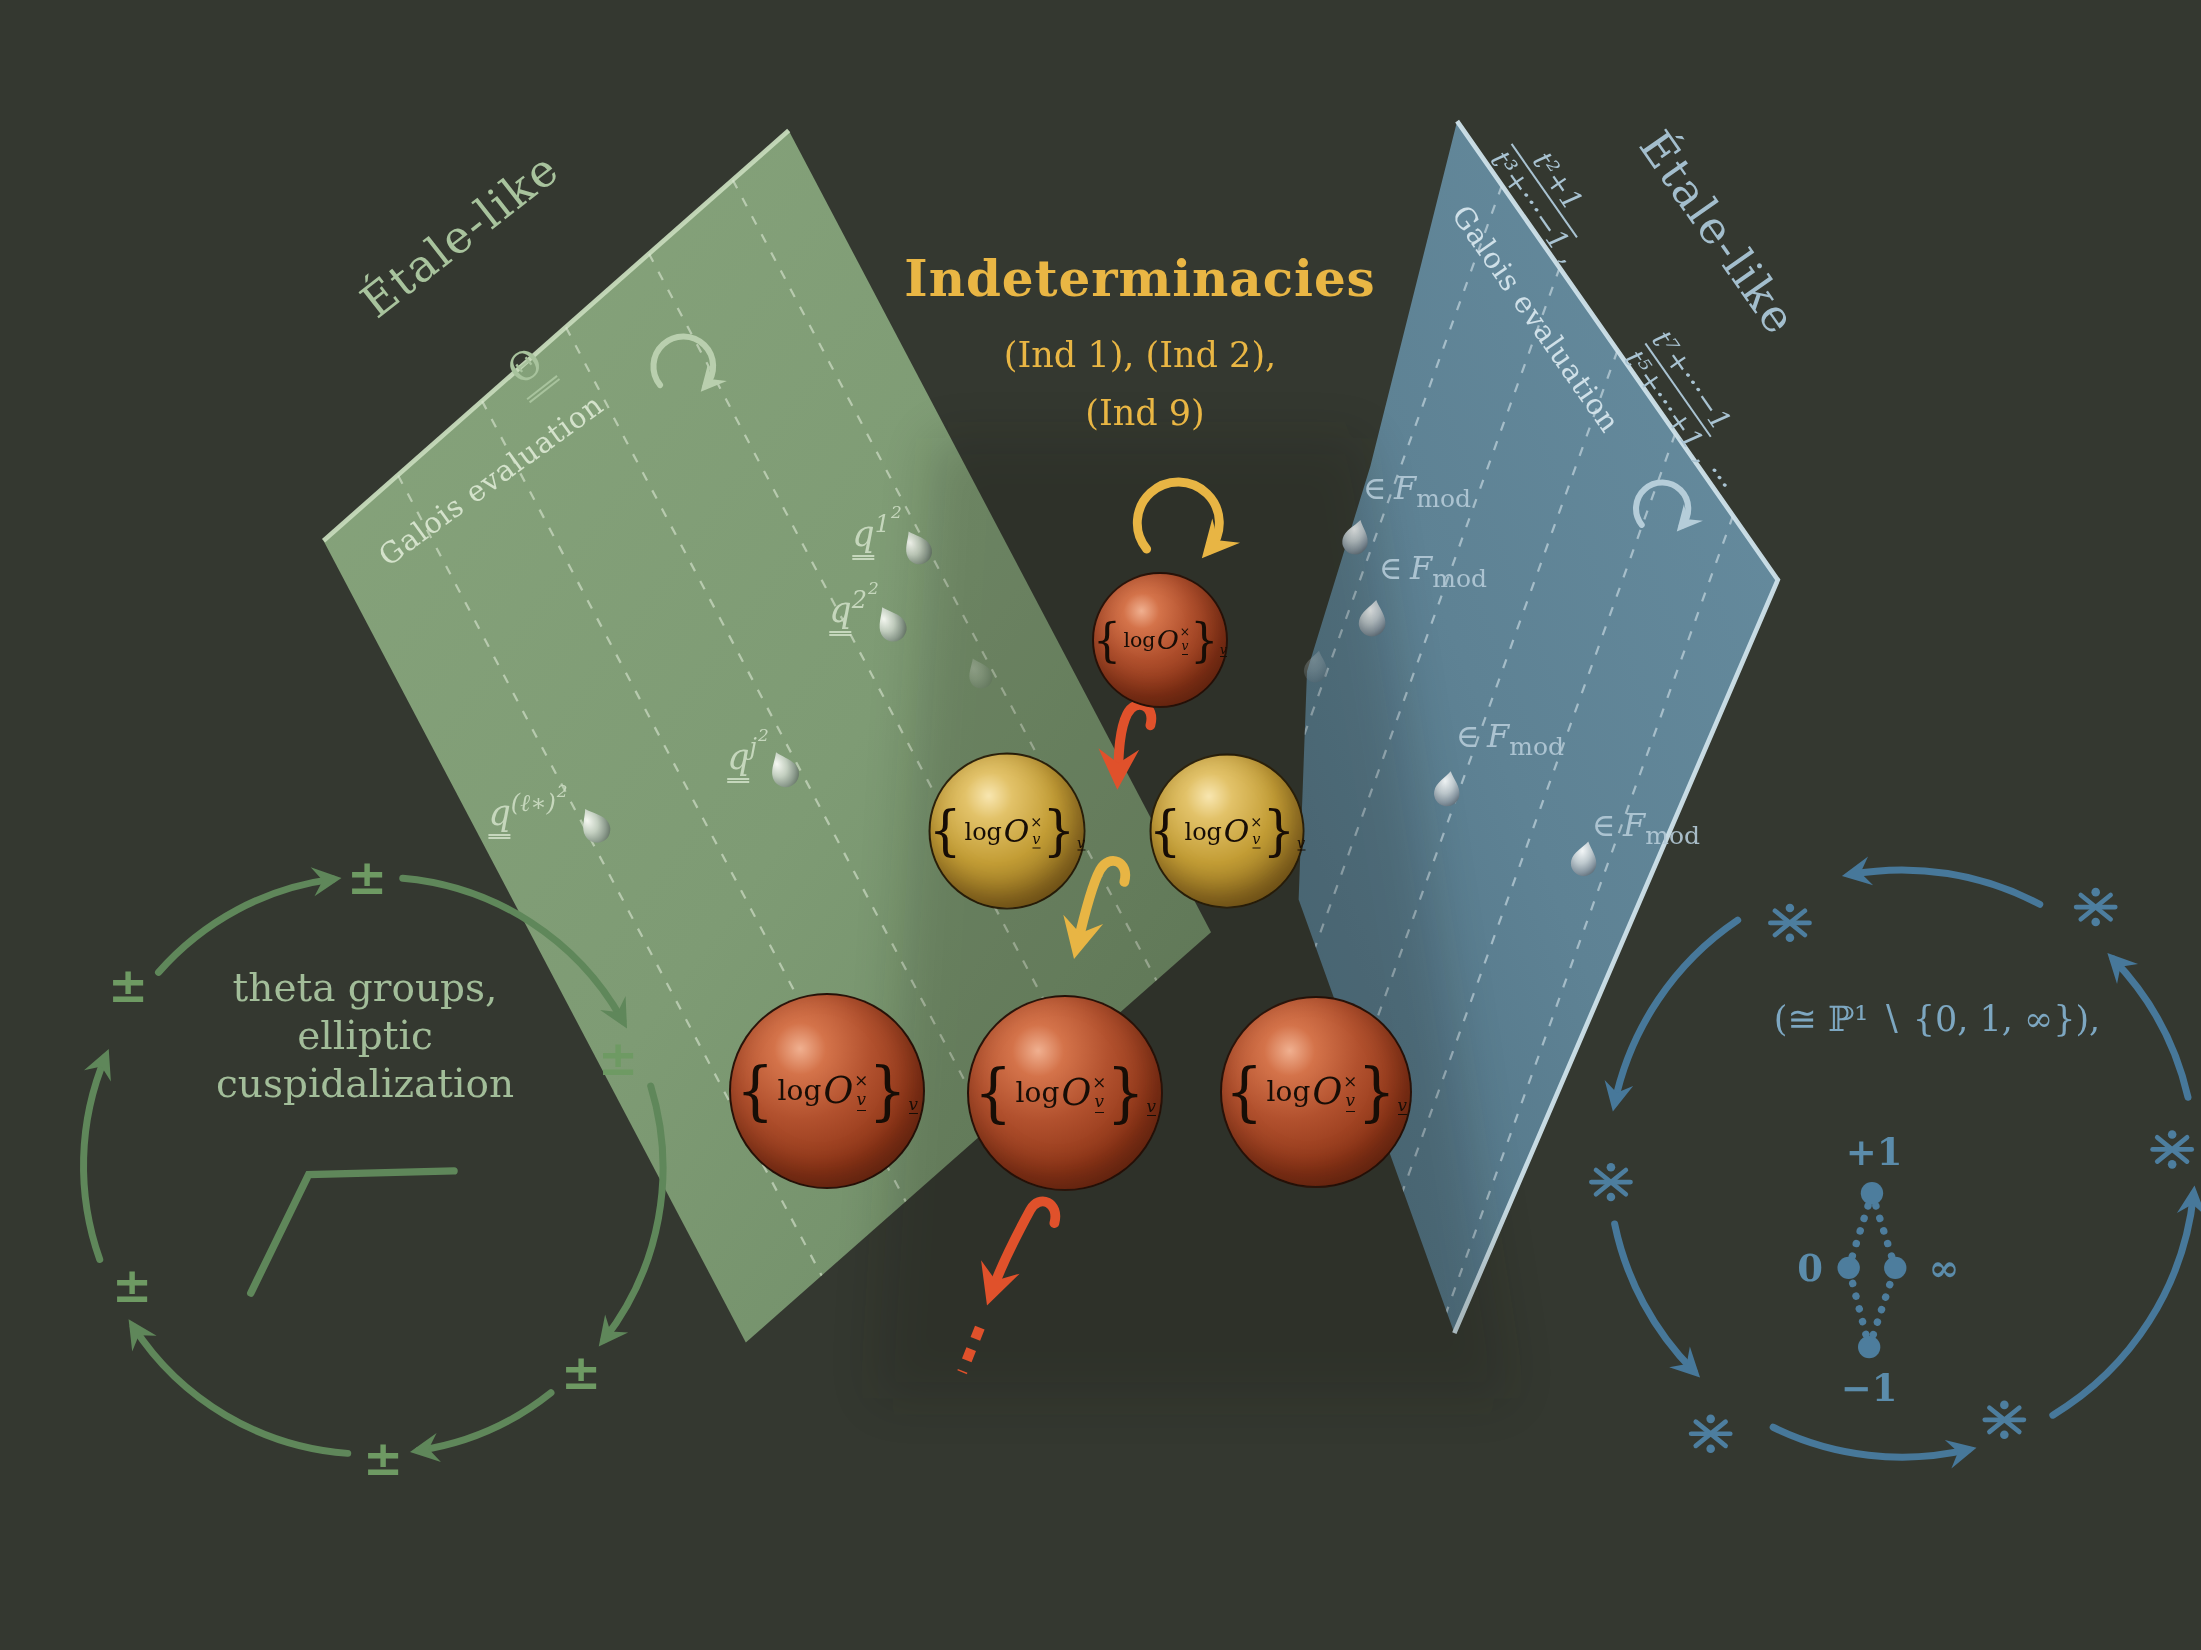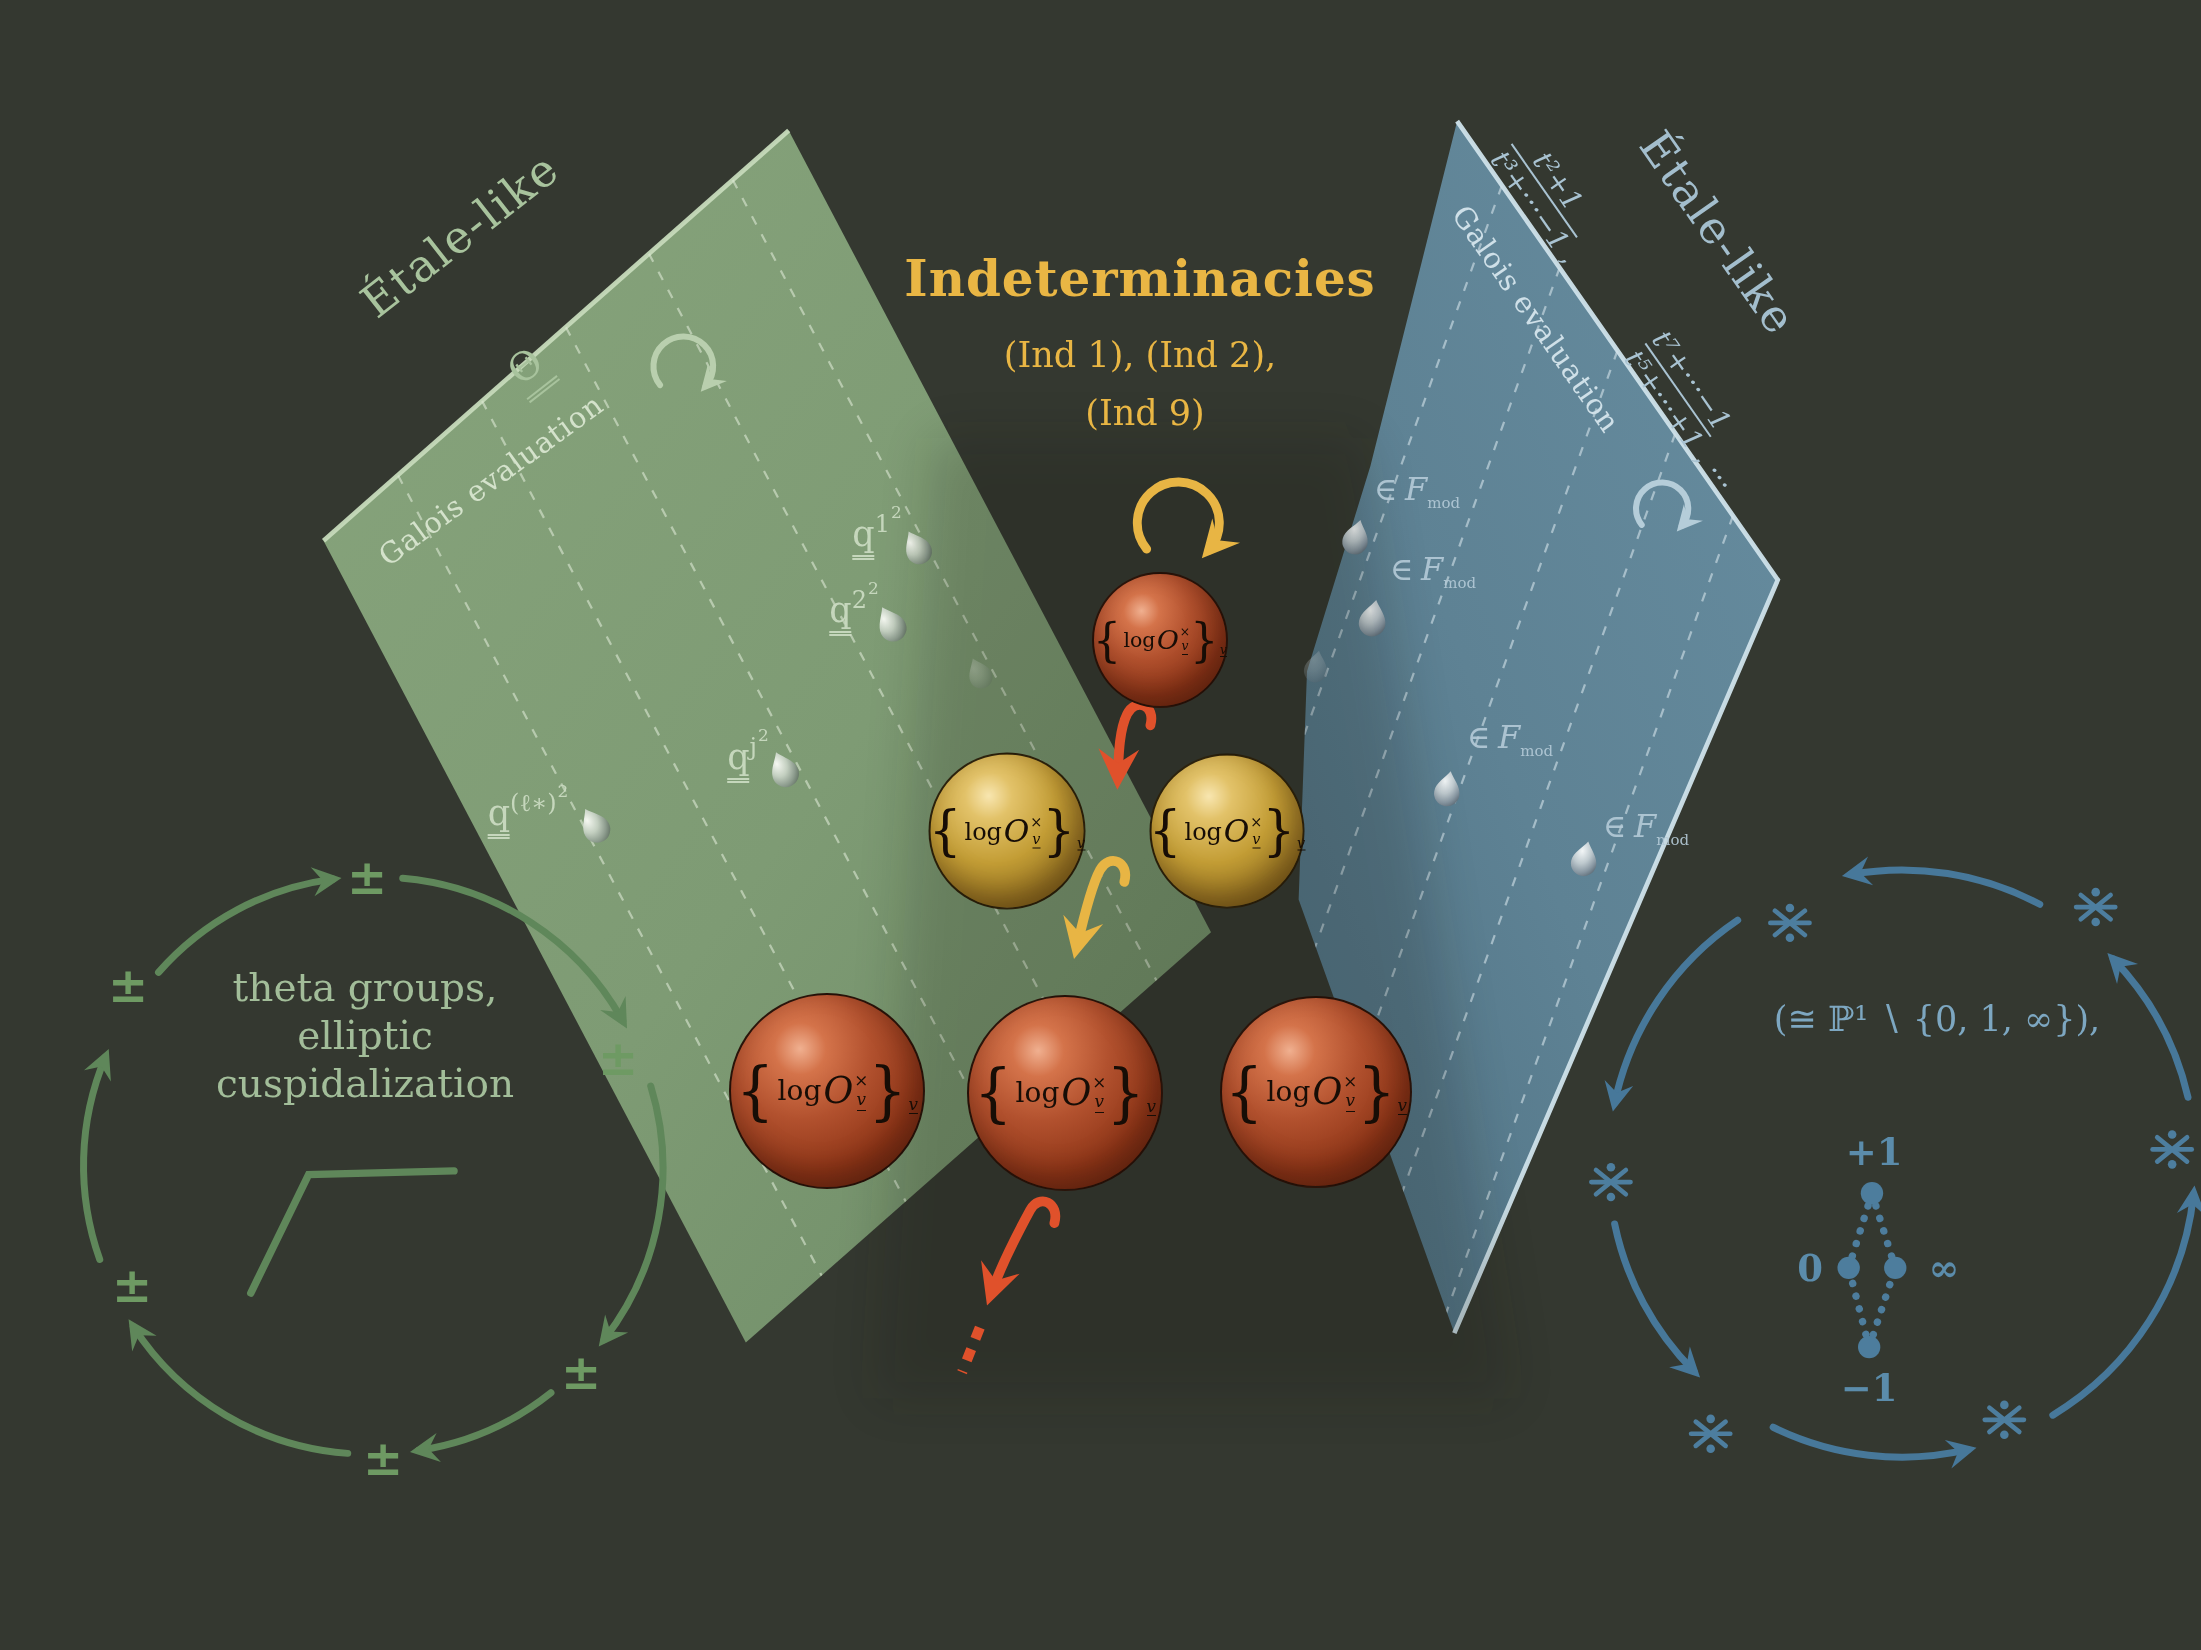--- a/index.html
+++ b/index.html
@@ -11,27 +11,27 @@
   
   .title-main{font-size:50px;font-weight:600;color:#e9b644;letter-spacing:0.9px;}
   .title-sub{font-size:35px;color:#e9b644;}
   
   .etale-l{font-size:45px;color:#a8c39d;letter-spacing:1.9px;}
   .etale-r{font-size:45px;color:#a3becd;letter-spacing:1.9px;}
   .galois-l{font-size:29px;color:#d4e2cb;letter-spacing:0.9px;}
   .galois-r{font-size:29px;color:#cfe0e8;letter-spacing:0.9px;}
   .dbl-underline{border-bottom:6.5px double currentColor;padding:0 2.8px 3.7px 2.8px;}
   .theta-sym{font-size:39px;color:#a8c39d;}
-  .qlab{color:#ccdcc3;font-size:35px;opacity:.92;}
+  .qlab{font-style:italic;color:#ccdcc3;font-size:35px;opacity:.92;}
   .qbase{border-bottom:5.6px double currentColor;padding-bottom:0.9px;}
   .qsup{font-size:24px;vertical-align:14px;}
   .qexp{font-size:17px;vertical-align:28px;margin-left:0.9px;}
   .fmod{font-size:32px;color:#b5cbd8;opacity:.9;}
   .fmod i{font-style:italic;margin-left:7.5px;}
-  .fmod sub{font-size:15px;font-style:normal;}
+  .fmod sub{font-size:25px;font-style:normal;}
   .frac-line{color:#a9c3d2;font-size:28px;display:inline-flex;align-items:center;}
   .frac{display:inline-flex;flex-direction:column;text-align:center;font-style:italic;line-height:1.08;}
   .fden{border-top:2.2px solid currentColor;padding-top:1.9px;}
   .fafter{align-self:flex-end;margin-left:7.5px;font-style:italic;}
   
   .lc-text{font-size:39px;line-height:48px;color:#a2bd99;}
   .rc-text{font-size:35px;line-height:49px;color:#7da7c1;}
   .pm{font-size:48px;color:#6e9a63;font-weight:600;}
   .tri-lab{font-size:37px;color:#5b8cab;font-weight:600;}
   

